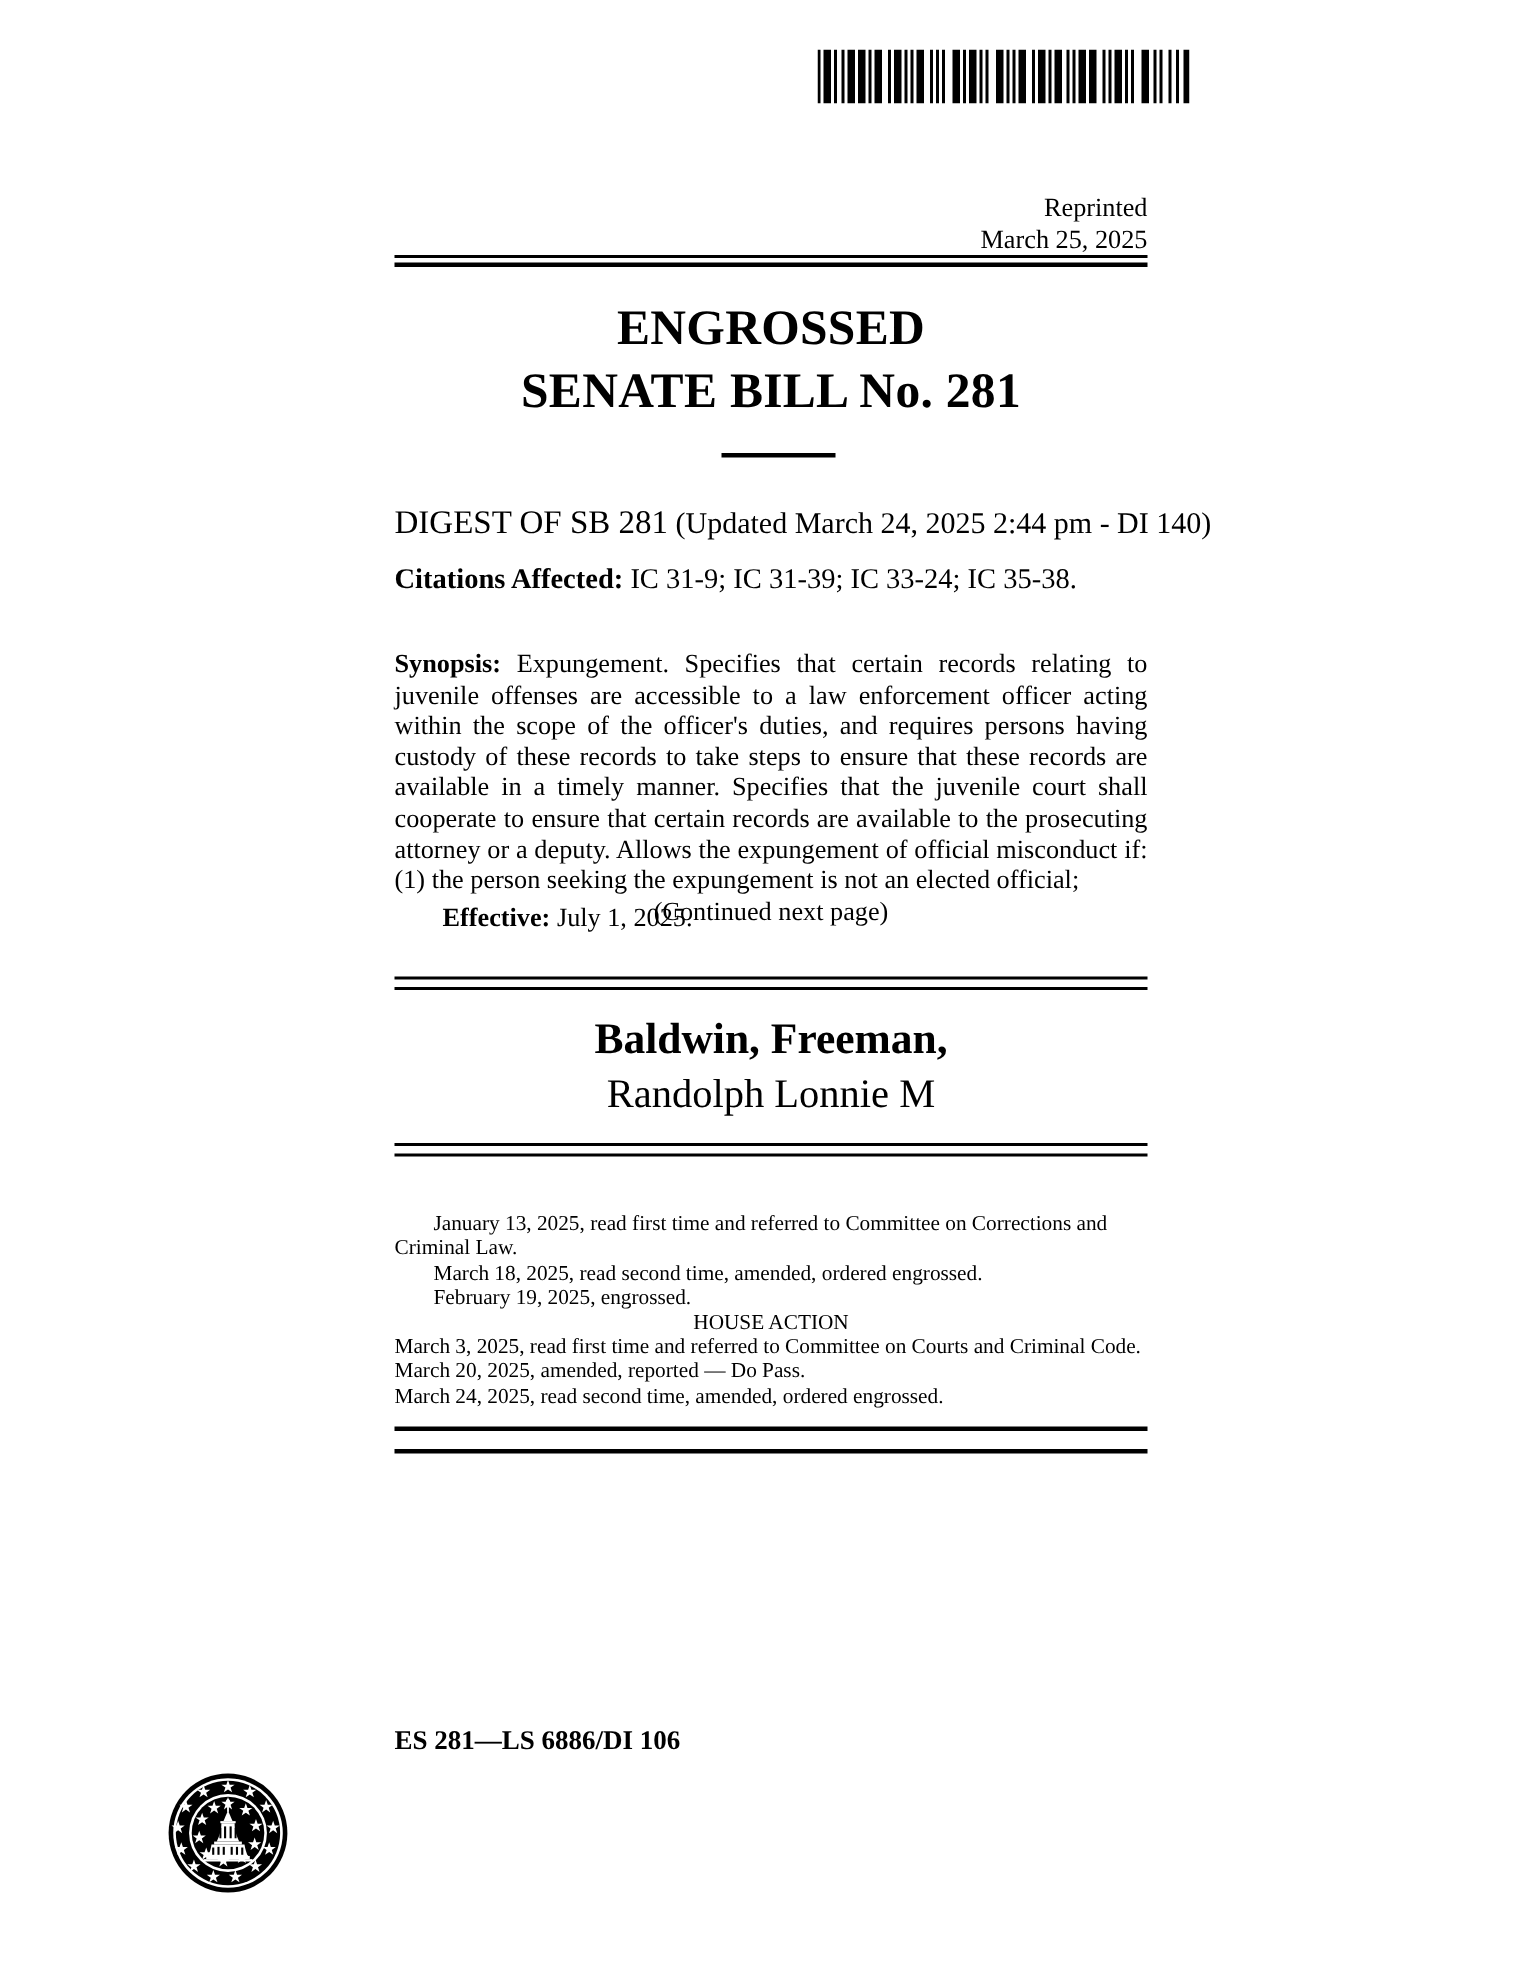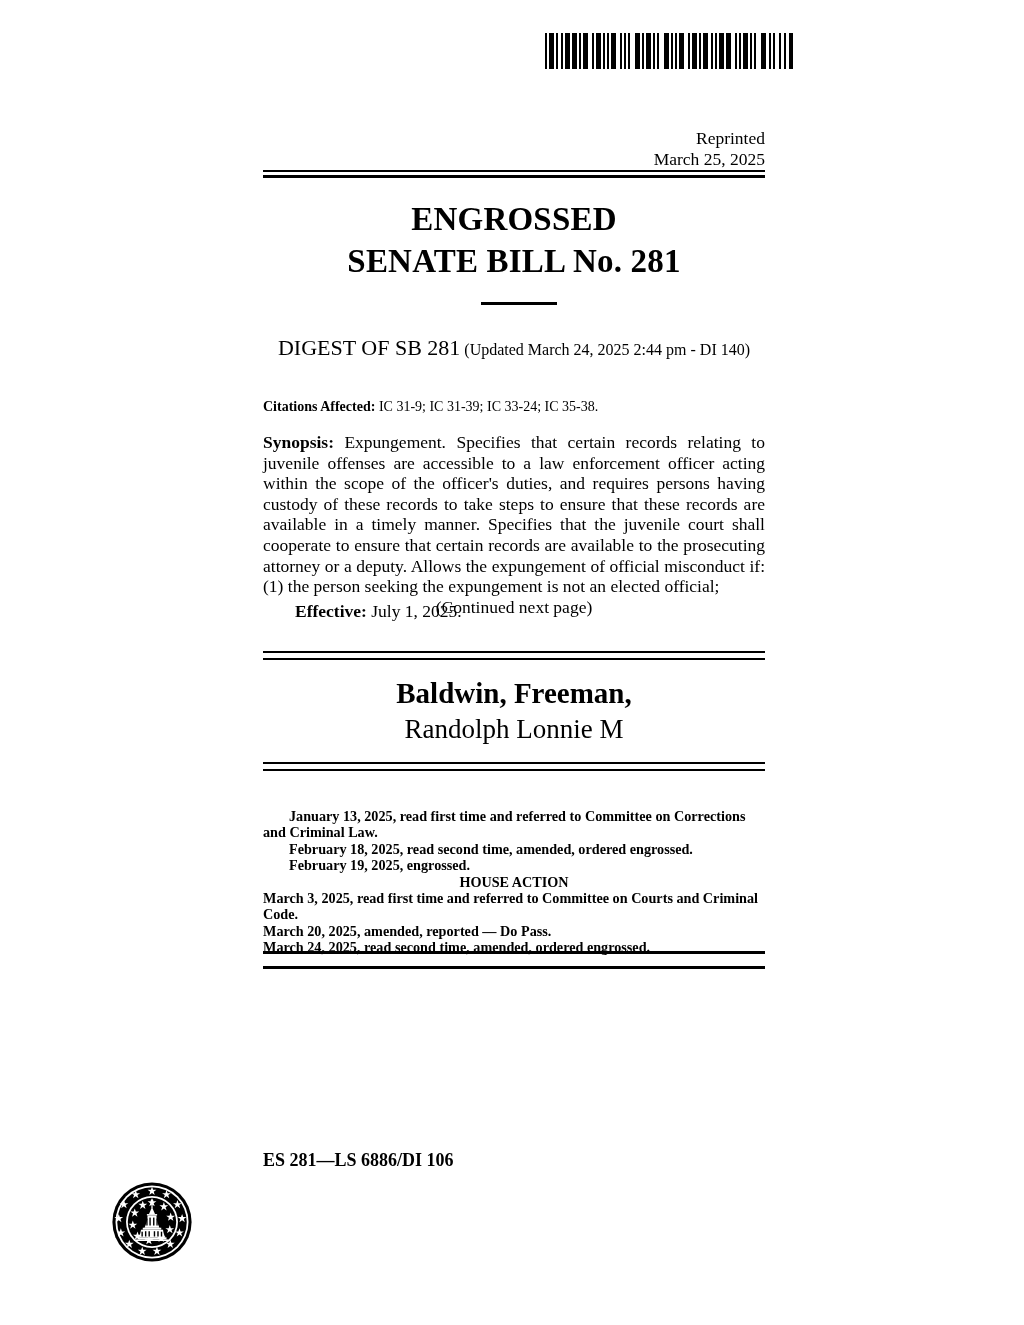--- a/index.html
+++ b/index.html
@@ -80,29 +80,29 @@
   
   .digest-line {
     position: absolute;
     left: 263px;
     top: 335px;
     width: 502px;
     text-align: center;
     white-space: nowrap;
   }
   .digest-main { font-size: 22px; }
-  .digest-sub  { font-size: 16px; }
+  .digest-sub  { font-size: 20px; }
 
   
   .citations {
     position: absolute;
     left: 263px;
-    top: 399px;
-    width: 502px;
-    font-size: 14px;
+    top: 376px;
+    width: 502px;
+    font-size: 19px;
   }
   .citations b { font-weight: bold; }
 
   .synopsis {
     position: absolute;
     left: 263px;
     top: 432px;
     width: 502px;
     font-size: 17.5px;
     line-height: 20.6px;
@@ -167,21 +167,20 @@
   }
 
   
   .history {
     position: absolute;
     left: 263px;
     top: 808px;
     width: 502px;
     font-size: 14.2px;
     line-height: 16.4px;
-    font-weight: bold;
   }
   .history .entry-first { text-indent: 26px; }
   .history .entry { text-indent: 26px; white-space: nowrap; }
   .history .house-action {
     text-align: center;
     text-indent: 0;
     white-space: nowrap;
   }
 
   .rule-hist-top {
@@ -322,21 +321,21 @@
   </div>
 
   <div class="rule-sponsor-bot rule-pair">
     <div class="a"></div>
       <div class="g"></div>
       <div class="b"></div>
   </div>
 
   <div class="history">
     <div class="entry-first">January 13, 2025, read first time and referred to Committee on Corrections and Criminal Law.</div>
-    <div class="entry">February 18, 2025, read second time, amended, ordered engrossed.</div>
+    <div class="entry">March 18, 2025, read second time, amended, ordered engrossed.</div>
     <div class="entry">February 19, 2025, engrossed.</div>
     <div class="house-action">HOUSE ACTION</div>
     <div>March 3, 2025, read first time and referred to Committee on Courts and Criminal Code.</div>
     <div>March 20, 2025, amended, reported — Do Pass.</div>
     <div>March 24, 2025, read second time, amended, ordered engrossed.</div>
   </div>
 
   <div class="rule-hist-top rule-single"></div>
   <div class="rule-hist-bot rule-single"></div>
 

